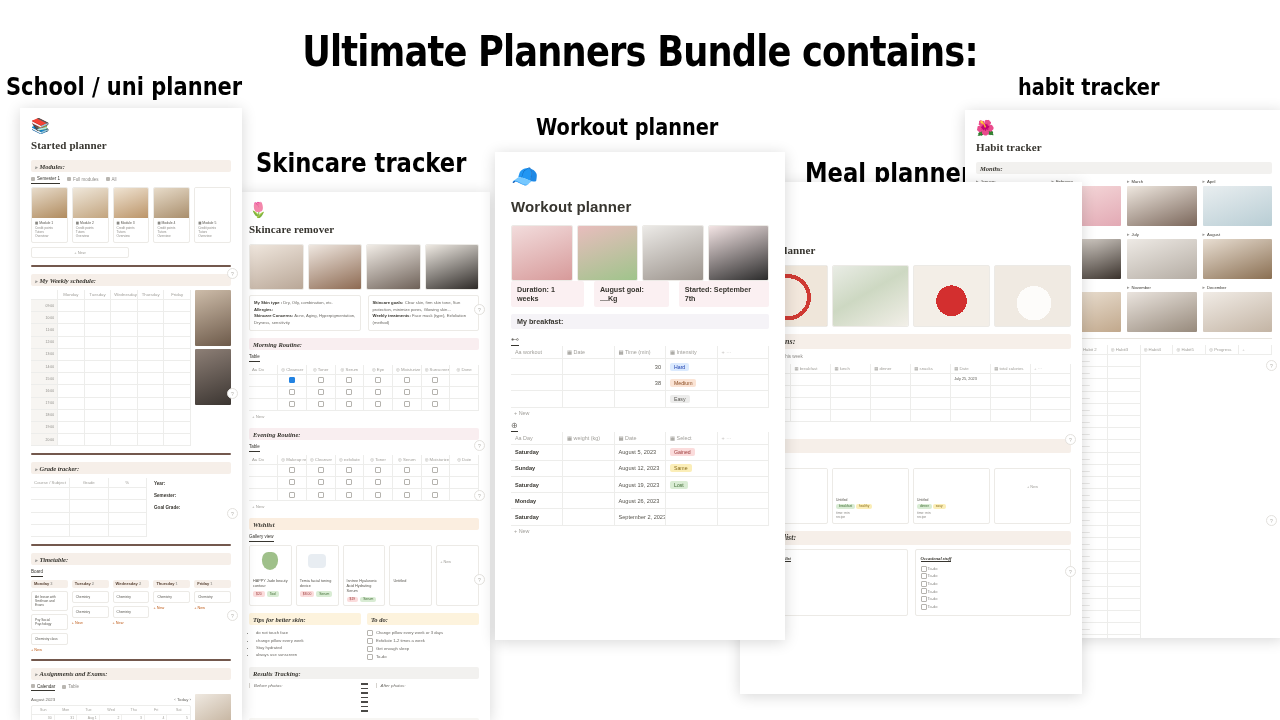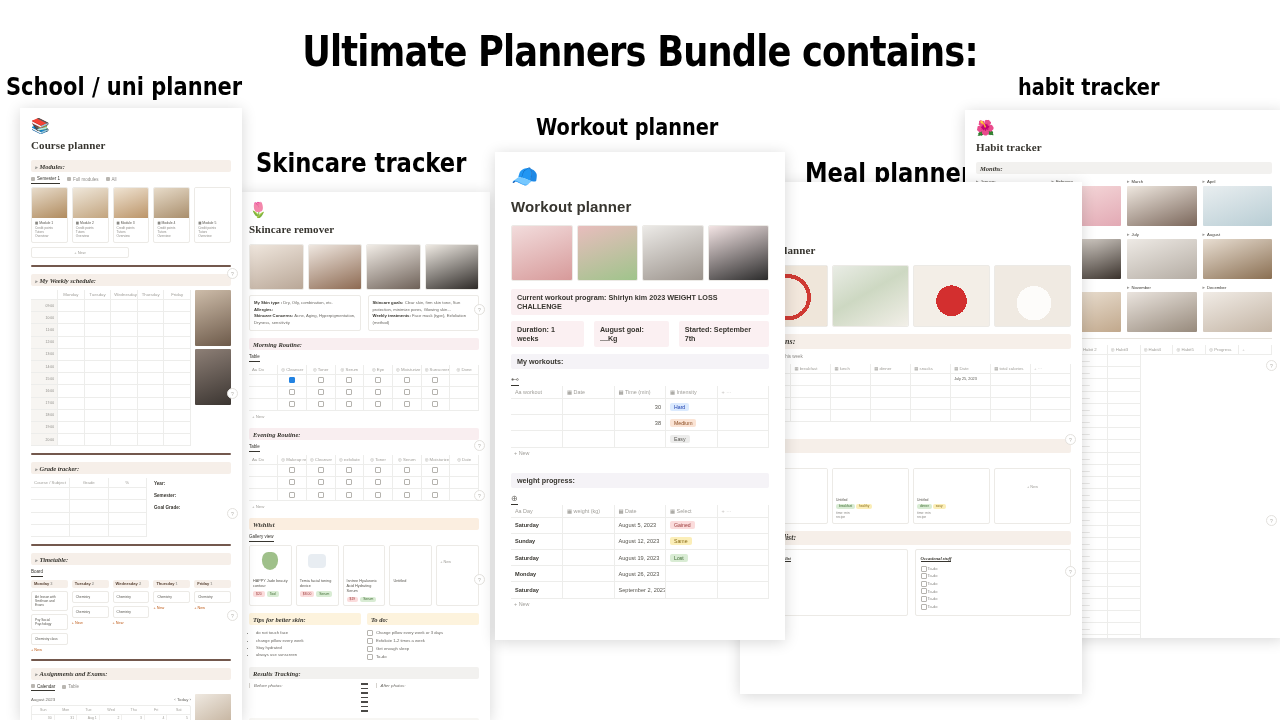--- a/index.html
+++ b/index.html
@@ -541,21 +541,21 @@
             </div></div>
         </div>
     </div>
     <div class="qmark" style="right:6px;top:252px">?</div>
     <div class="qmark" style="right:6px;top:384px">?</div>
   </div>
 
   <div class="panel" id="panel-school">
     <div class="pad">
       <span class="emoji">📚</span>
-      <div class="p-title">Course planner</div>
+      <div class="p-title">Started planner</div>
 
       <div class="sec pinkish">
         <span class="arrow">▸</span><span>Modules:</span>
       </div>
       <div class="tabs" id="module-tabs">
           <div class="t on"><span class="mini-ic"></span>Semester 1</div>
           <div class="t"><span class="mini-ic"></span>Full modules</div>
           <div class="t"><span class="mini-ic"></span>All</div>
         </div>
       <div class="gal" id="module-cards">
@@ -1108,27 +1108,26 @@
         <div class="gcard">
             <div class="gimg" style="background:linear-gradient(160deg,#e8bdbd,#9fc48b)"></div>
           </div>
         <div class="gcard">
             <div class="gimg" style="background:linear-gradient(160deg,#eceae7,#9b938c)"></div>
           </div>
         <div class="gcard">
             <div class="gimg" style="background:linear-gradient(160deg,#f3e4e4,#2b2b2b)"></div>
           </div>
       </div>
-      <div class="wband" style="margin-top:8px">Current workout program: Shirlyn kim 2023 WEIGHT LOSS CHALLENGE</div>
       <div class="wrow">
         <div class="wchip">Duration: 1 weeks</div>
         <div class="wchip">August goal: ....Kg</div>
         <div class="wchip">Started: September 7th</div>
       </div>
-      <div class="wsec">My workouts:</div>
+      <div class="wsec">My breakfast:</div>
       <div class="dbicon">⊷</div>
       <table class="nt" id="workout-table">
           <tbody>
             <tr>
               <th>Aa workout</th>
               <th>▦ Date</th>
               <th>▦ Time (min)</th>
               <th>▦ Intensity</th>
               <th style="color:#c6c4c0">+ ···</th>
             </tr>
@@ -1149,21 +1148,20 @@
             <tr>
               <td></td>
               <td></td>
               <td style="text-align:right"></td>
               <td><span class="pill gry">Easy</span></td>
               <td></td>
             </tr>
           </tbody>
         </table>
       <div class="newrow">+ New</div>
-      <div class="wsec" style="margin-top:14px">weight progress:</div>
       <div class="dbicon">⊕</div>
       <table class="nt" id="weight-table">
           <tbody>
             <tr>
               <th>Aa Day</th>
               <th>▦ weight (kg)</th>
               <th>▦ Date</th>
               <th>▦ Select</th>
               <th style="color:#c6c4c0">+ ···</th>
             </tr>

